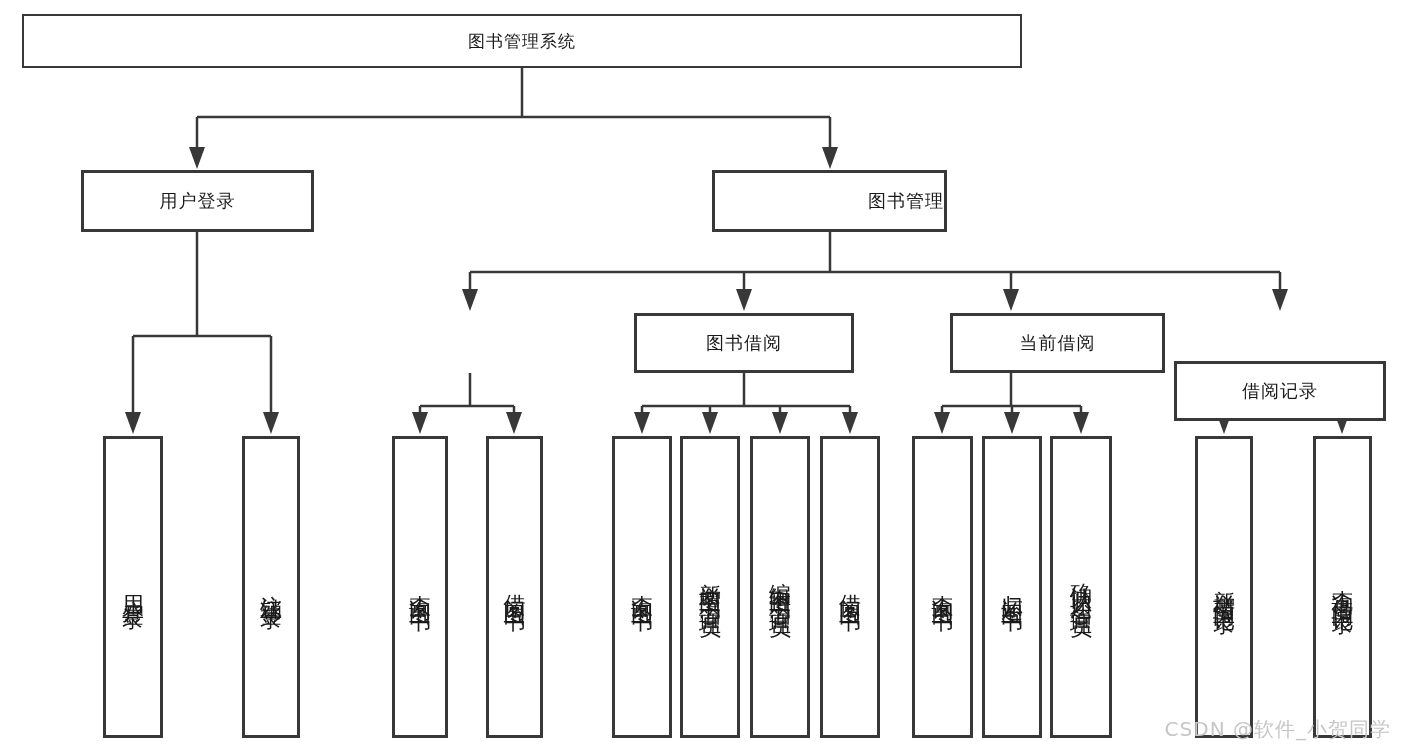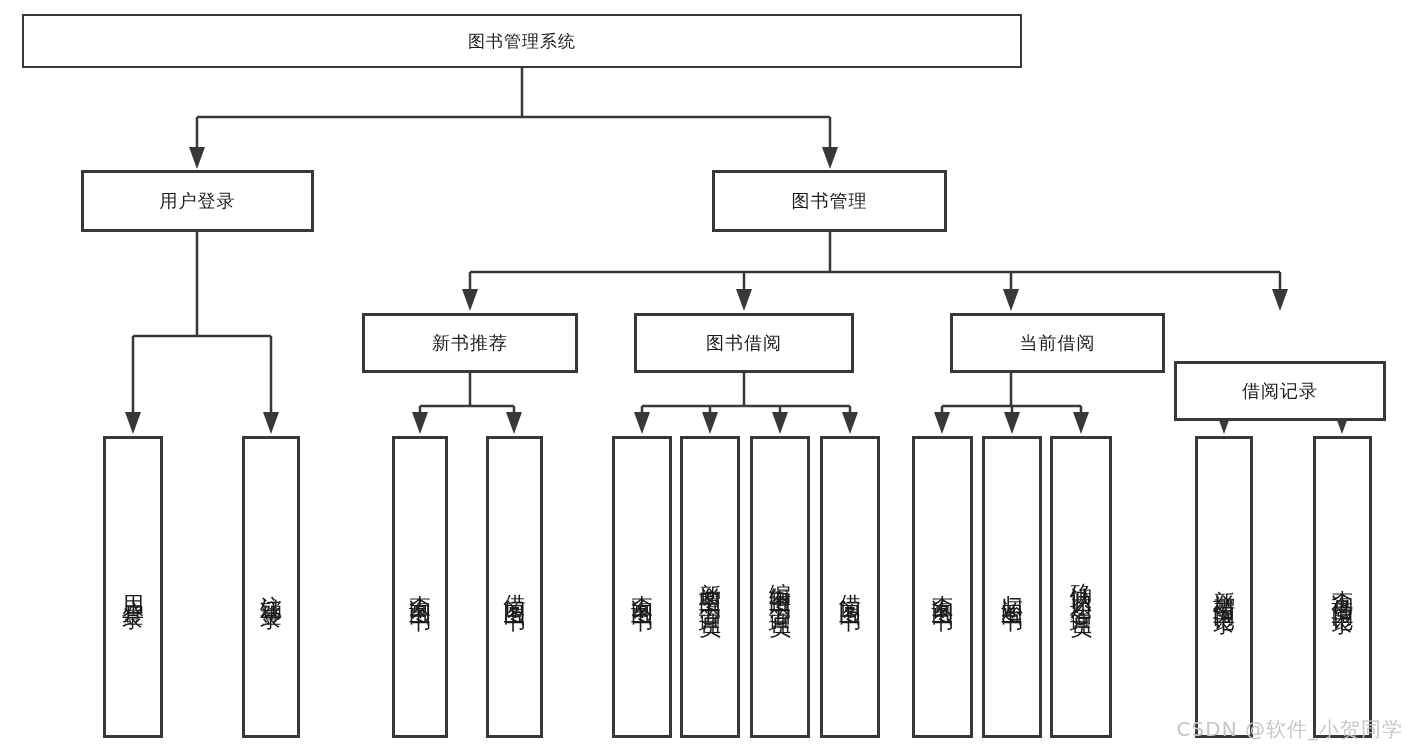--- a/index.html
+++ b/index.html
@@ -42,21 +42,21 @@
     text-orientation: mixed;
     font-size: 22px;
     letter-spacing: 5px;
     line-height: 1;
     color: #1a1a1a;
     white-space: nowrap;
   }
   .leaf { top: 436px; height: 302px; }
   .watermark {
     position: absolute;
-    right: 2px; top: 716px;
+    right: 14px; top: 716px;
     font-size: 20px;
     color: #c6c6c6;
     letter-spacing: 1px;
     z-index: 5;
     white-space: nowrap;
   }
 </style>
 </head>
 <body>
 
@@ -102,27 +102,24 @@
     </g>
   </svg>
 
   <div class="box root" style="left:22px; top:14px; width:1000px; height:54px;">
     <span class="hlabel">图书管理系统</span>
   </div>
 
   <div class="box" style="left:81px; top:170px; width:233px; height:62px;">
     <span class="hlabel">用户登录</span>
   </div>
-  <div class="box" style="left:712px; top:170px; width:235px; height:62px;">
+  <div class="box" style="left:712px; top:170px; width:235px; height:62px;justify-content:flex-end;">
     <span class="hlabel">图书管理</span>
   </div>
 
-  <div class="box" style="left:362px; top:313px; width:216px; height:60px;">
-    <span class="hlabel">新书推荐</span>
-  </div>
   <div class="box" style="left:634px; top:313px; width:220px; height:60px;justify-content:center;">
     <span class="hlabel">图书借阅</span>
   </div>
   <div class="box" style="left:904px; top:313px; width:215px; height:60px;margin-left:46px;">
     <span class="hlabel">当前借阅</span>
   </div>
   <div class="box" style="left:1174px; top:313px; width:212px; height:60px;margin-top:48px;">
     <span class="hlabel">借阅记录</span>
   </div>
 

